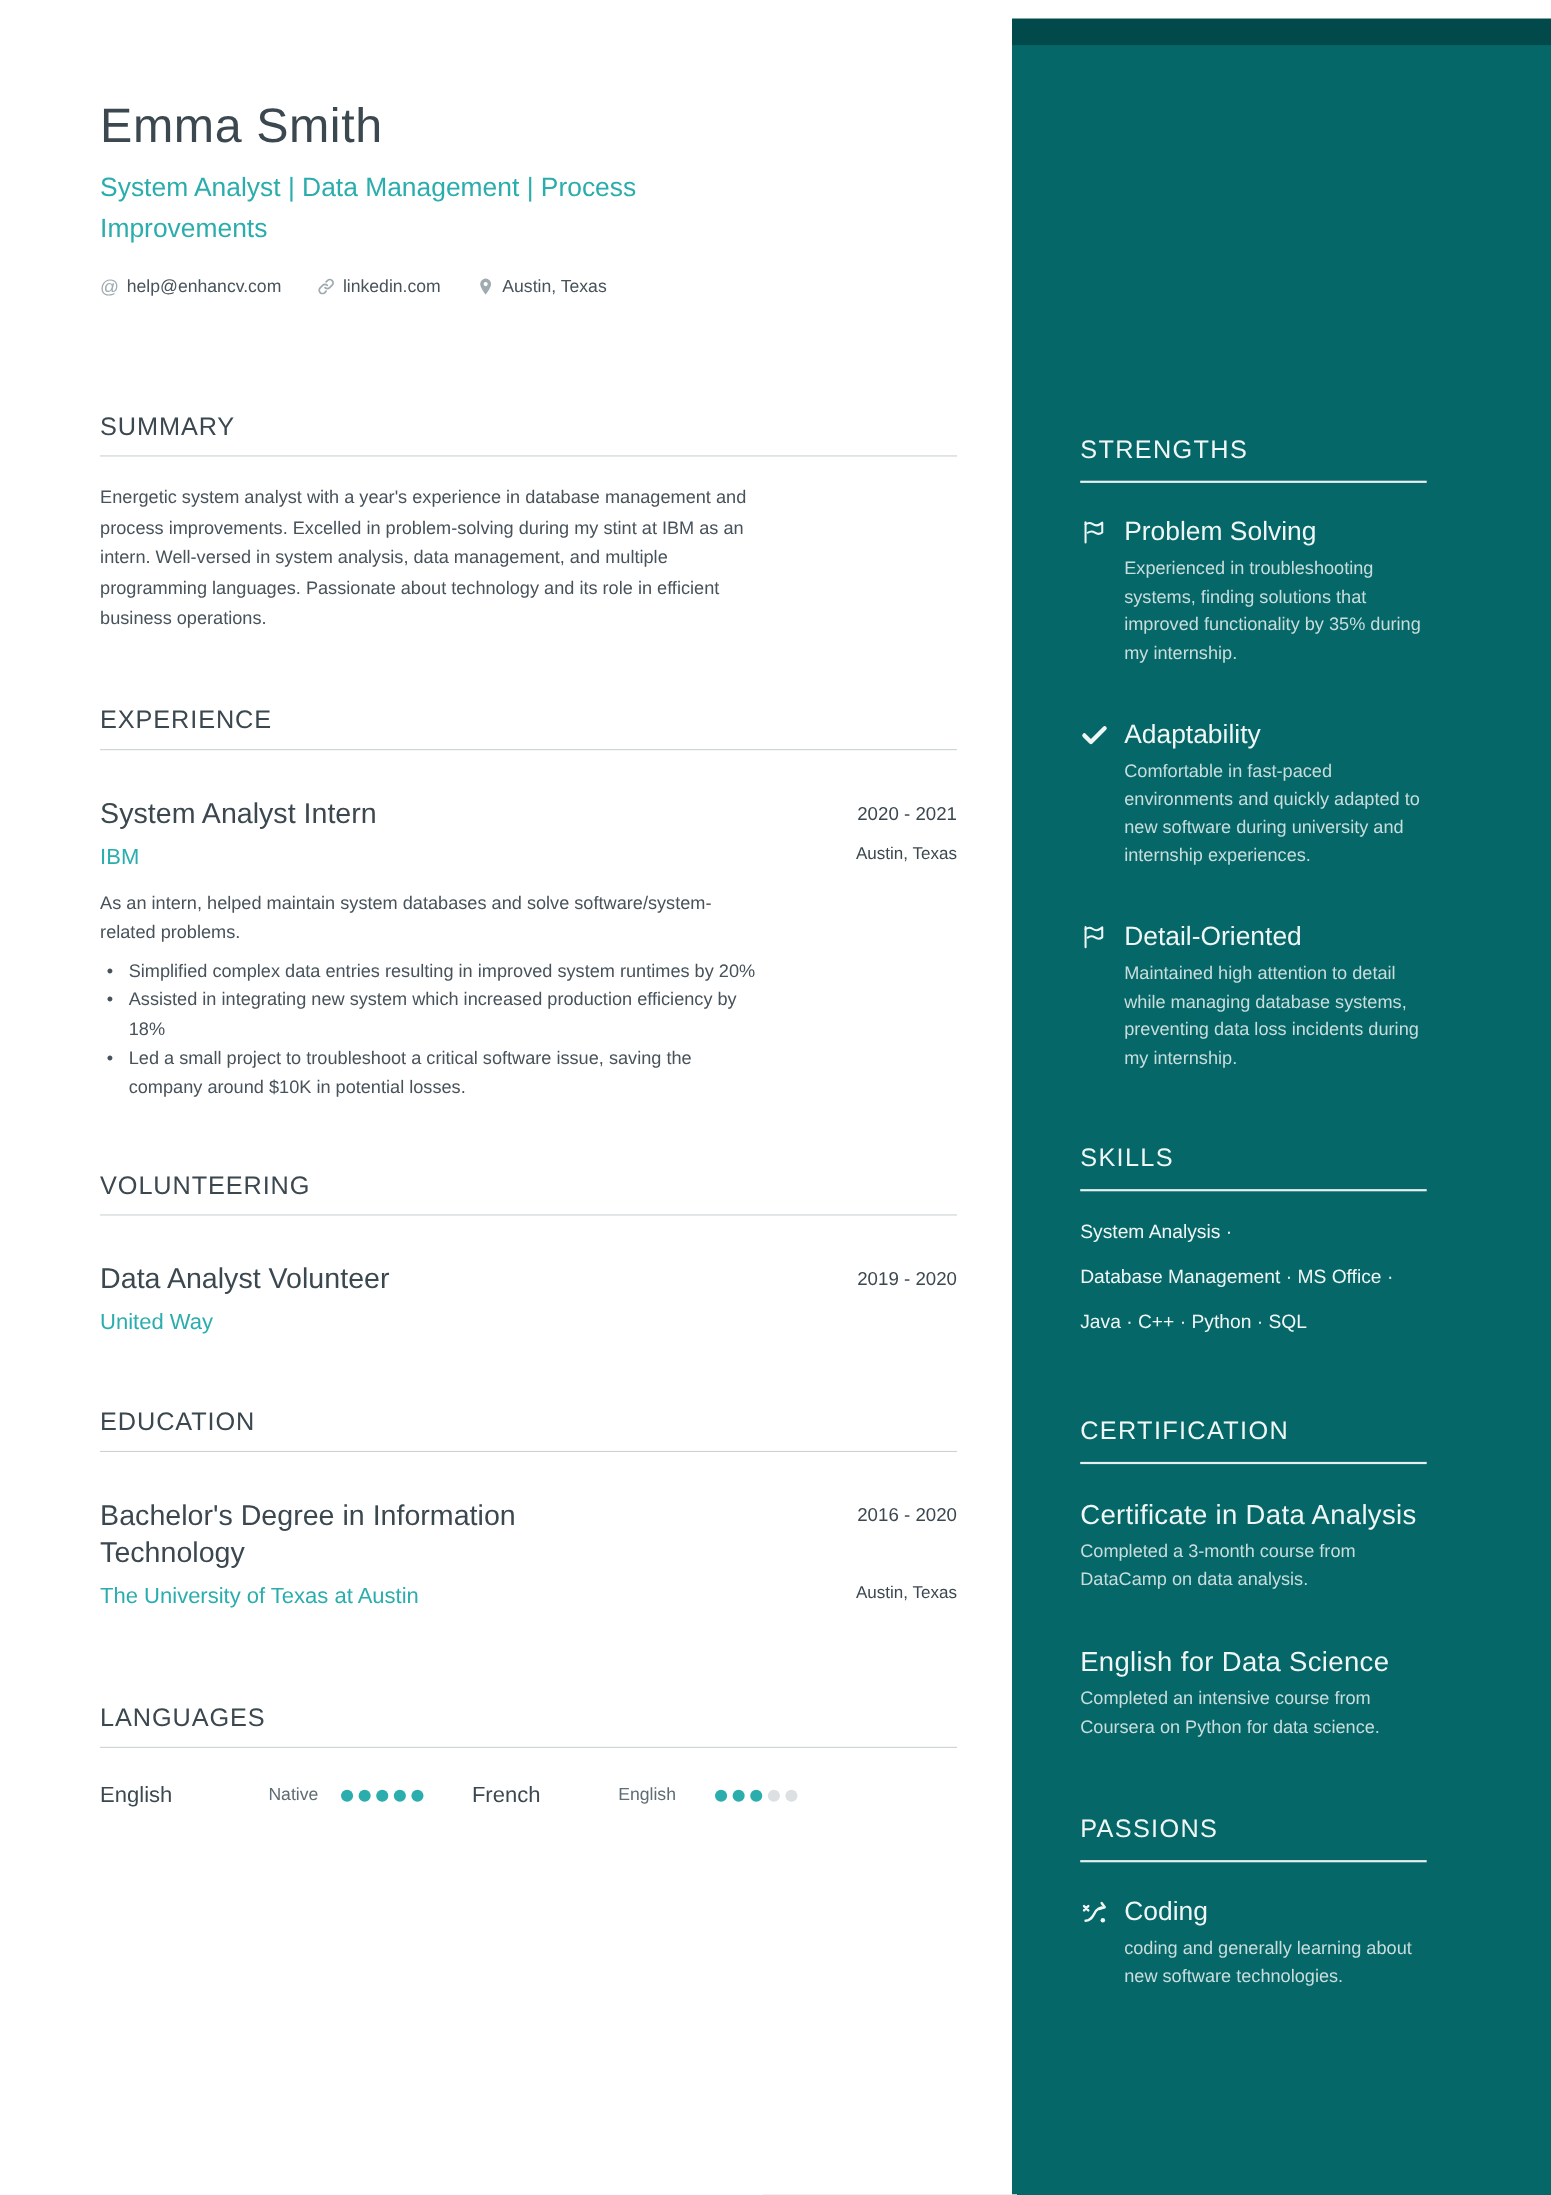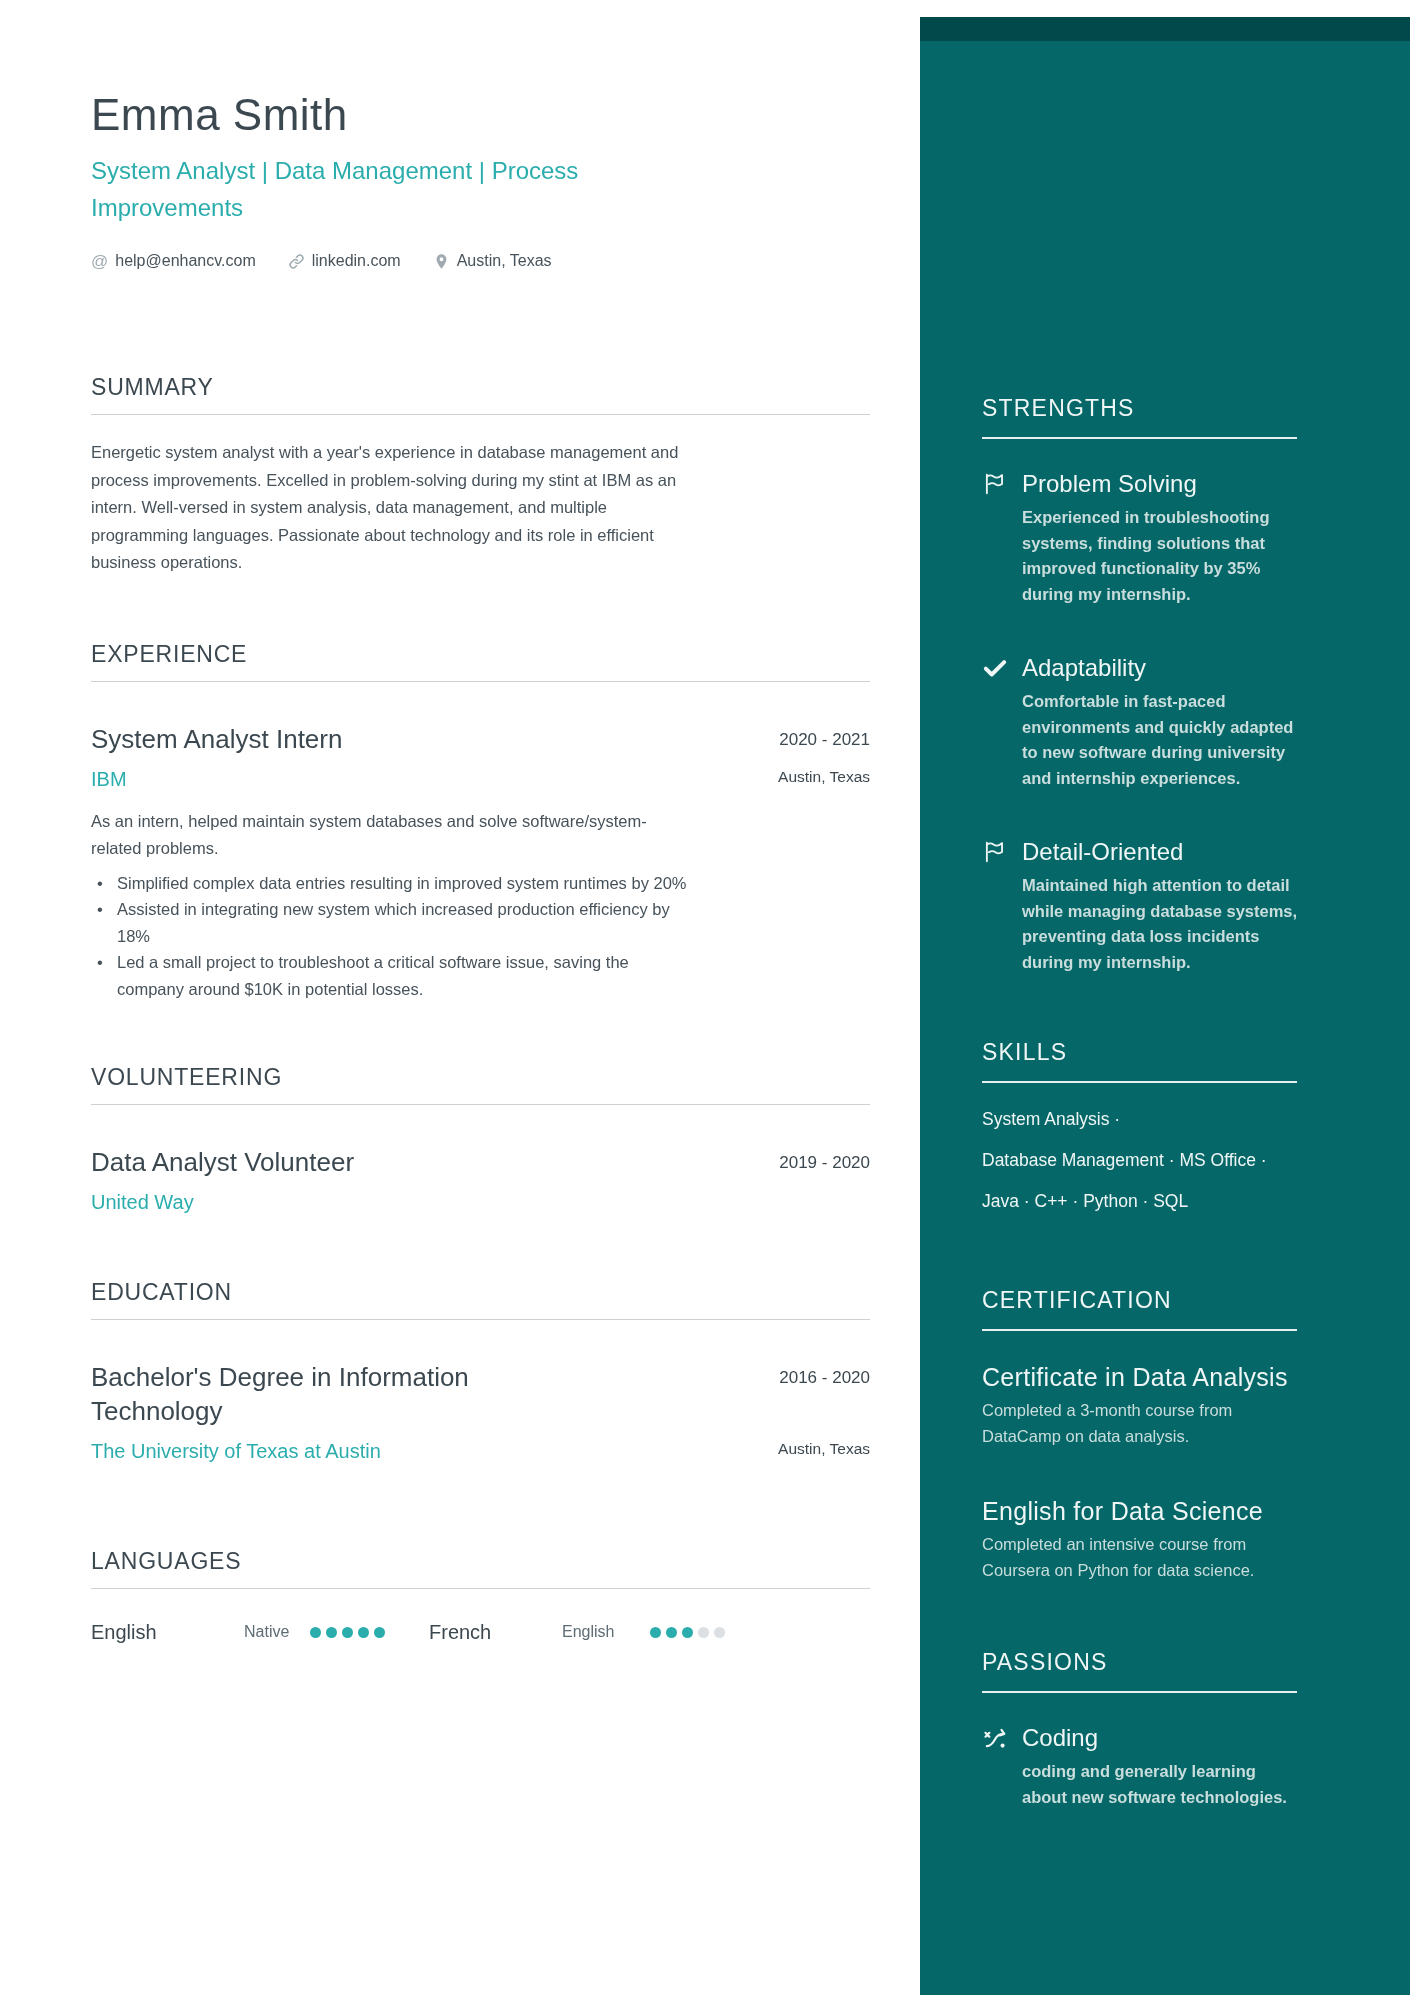--- a/index.html
+++ b/index.html
@@ -41,40 +41,40 @@
   .sb-heading.cert{margin-top:74px;}
   .sb-heading.pass{margin-top:64px;}
   .sb-divider{border:none;border-top:2px solid #E6F0F0;margin-top:14px;width:315px;}
   .sb-item{margin-top:30px;}
   .sb-item + .sb-item{margin-top:46px;}
   .sb-item-head{display:flex;align-items:flex-start;gap:14px;}
   .sb-item-head .icn{width:26px;height:26px;flex:0 0 26px;color:var(--sidebar-text);margin-top:2px;}
   .sb-item-title{font-size:24px;color:var(--sidebar-text);font-weight:400;line-height:30px;}
   .sb-item-desc{
     margin-top:6px;margin-left:40px;width:278px;
-    font-size:16.5px;line-height:25.5px;color:var(--sidebar-muted);font-weight:bold;
+    font-size:16.5px;line-height:25.5px;color:var(--sidebar-muted);
   }
   .skills-list{margin-top:26px;}
   .skill-line{font-size:17.5px;color:var(--sidebar-text);line-height:20px;margin-bottom:21px;}
   .cert-item{margin-top:30px;}
   .cert-item + .cert-item{margin-top:46px;}
   .cert-title{font-size:25px;color:var(--sidebar-text);font-weight:400;line-height:32px;letter-spacing:0.3px;}
   .cert-desc{margin-top:5px;width:300px;font-size:16.5px;line-height:25.5px;color:var(--sidebar-muted);}
   
   .left{
     position:absolute;left:0;top:0;width:920px;height:1995px;
     padding:88px 50px 0 91px;
   }
   .name{font-size:44px;color:var(--heading);font-weight:400;line-height:54px;letter-spacing:0.5px;}
   .subtitle{
     margin-top:10px;width:500px;
     font-size:24px;line-height:37px;color:var(--accent);font-weight:400;
   }
   .contact-row{margin-top:26px;display:flex;align-items:center;gap:32px;}
-  .contact-item{display:flex;align-items:flex-end;gap:7px;font-size:16px;color:var(--body);}
+  .contact-item{display:flex;align-items:flex-start;gap:7px;font-size:16px;color:var(--body);}
   .contact-item .icn{width:17px;height:17px;color:var(--icon-gray);}
   .at-icon{color:var(--icon-gray);font-size:17px;line-height:17px;}
   .at-icon::before{content:"@";}
   .section-heading{
     font-size:23px;letter-spacing:0.8px;color:var(--heading);
     font-weight:400;line-height:30px;
   }
   .l-divider{border:none;border-top:1px solid var(--divider);margin-top:12px;}
   .summary-section{margin-top:102px;}
   .summary-text{margin-top:24px;width:600px;font-size:16.5px;line-height:27.5px;color:var(--body);}

